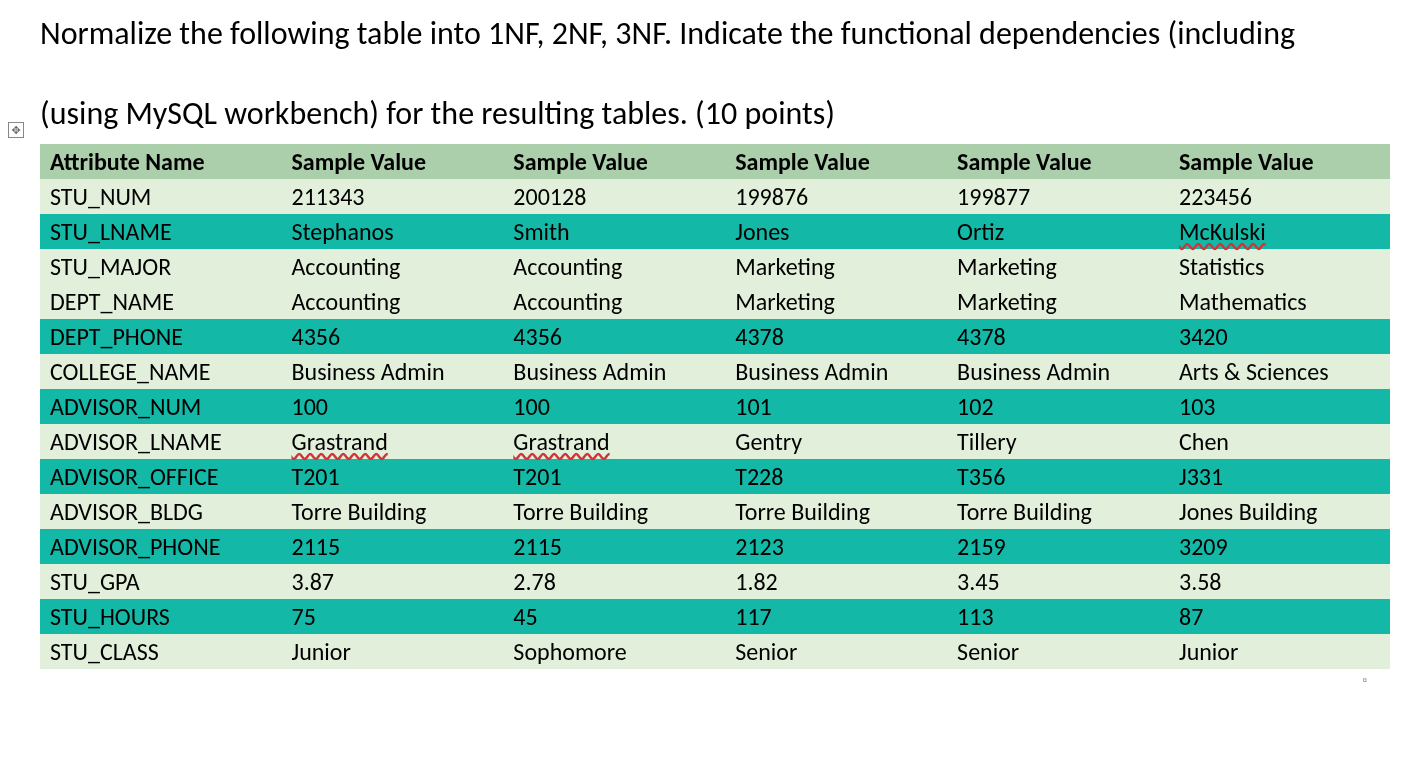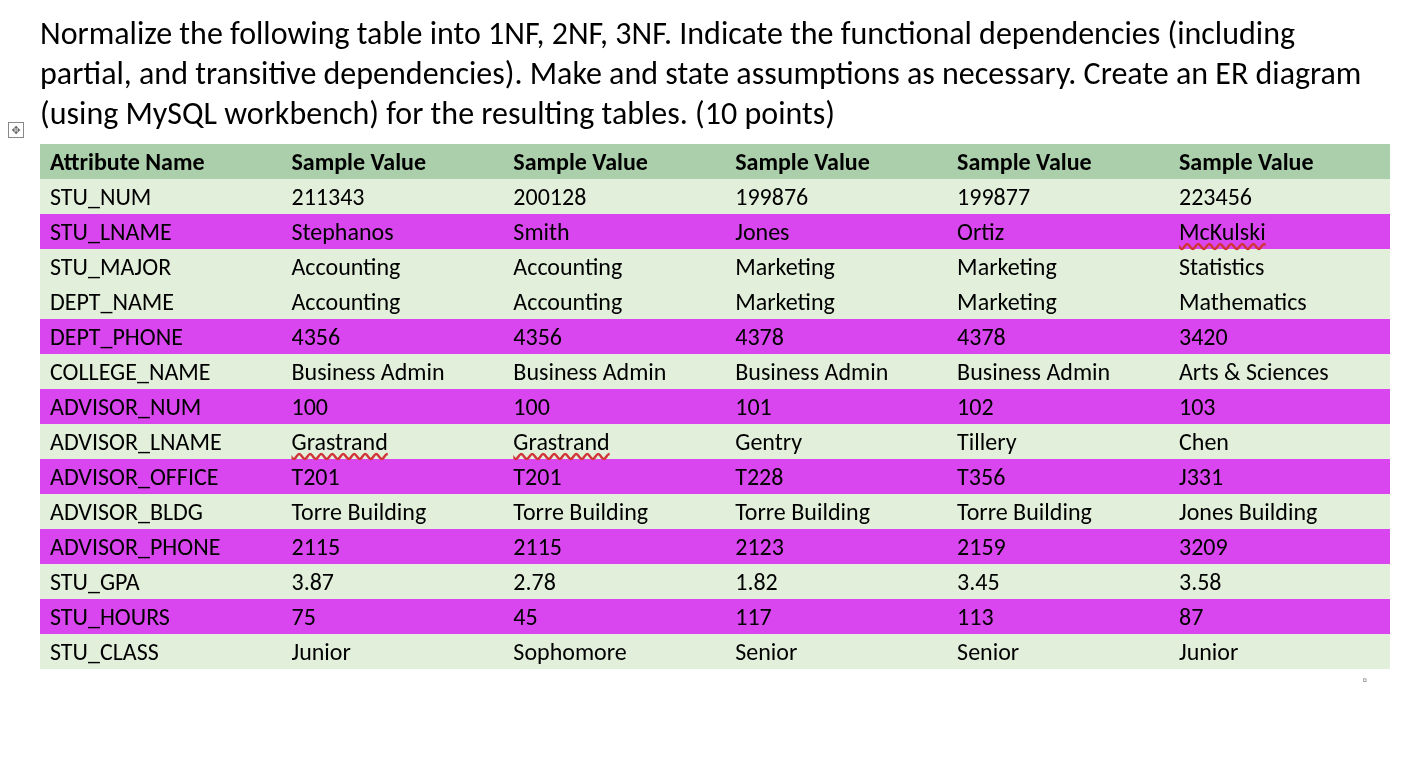--- a/index.html
+++ b/index.html
@@ -55,21 +55,21 @@
   .col0 { width: 240px; }
   .col1 { width: 220px; }
   .col2 { width: 220px; }
   .col3 { width: 220px; }
   .col4 { width: 220px; }
   .col5 { width: 220px; }
 
   
   .row-header { background: #abceab; }
   .row-odd    { background: #e2efda; } 
-  .row-even   { background: #d946ef; } 
+  .row-even   { background: #14b8a6; } 
 
   .spellcheck {
     text-decoration-line: underline;
     text-decoration-style: wavy;
     text-decoration-color: #d13438;
     text-underline-offset: 3px;
   }
 
   .end-marker {
     text-align: right;
@@ -78,21 +78,21 @@
     padding: 4px 30px 0 0;
   }
 </style>
 </head>
 <body>
 
 <div class="page">
 
   <div class="question-text">
     <span>Normalize the following table into 1NF, 2NF, 3NF. Indicate the functional dependencies (including</span><br>
-    <span>partial, and transitive dependencies). Make and state assumptions as necessary. Create an ER diagram</span><br>
+    <br>
     <span>(using MySQL workbench) for the resulting tables. (10 points)</span>
   </div>
 
   <div class="table-anchor">✥</div>
 
   <div class="data-table-wrapper">
     <table class="data-table">
       <thead>
         <tr class="row-header">
           <th class="col0">Attribute Name</th>

